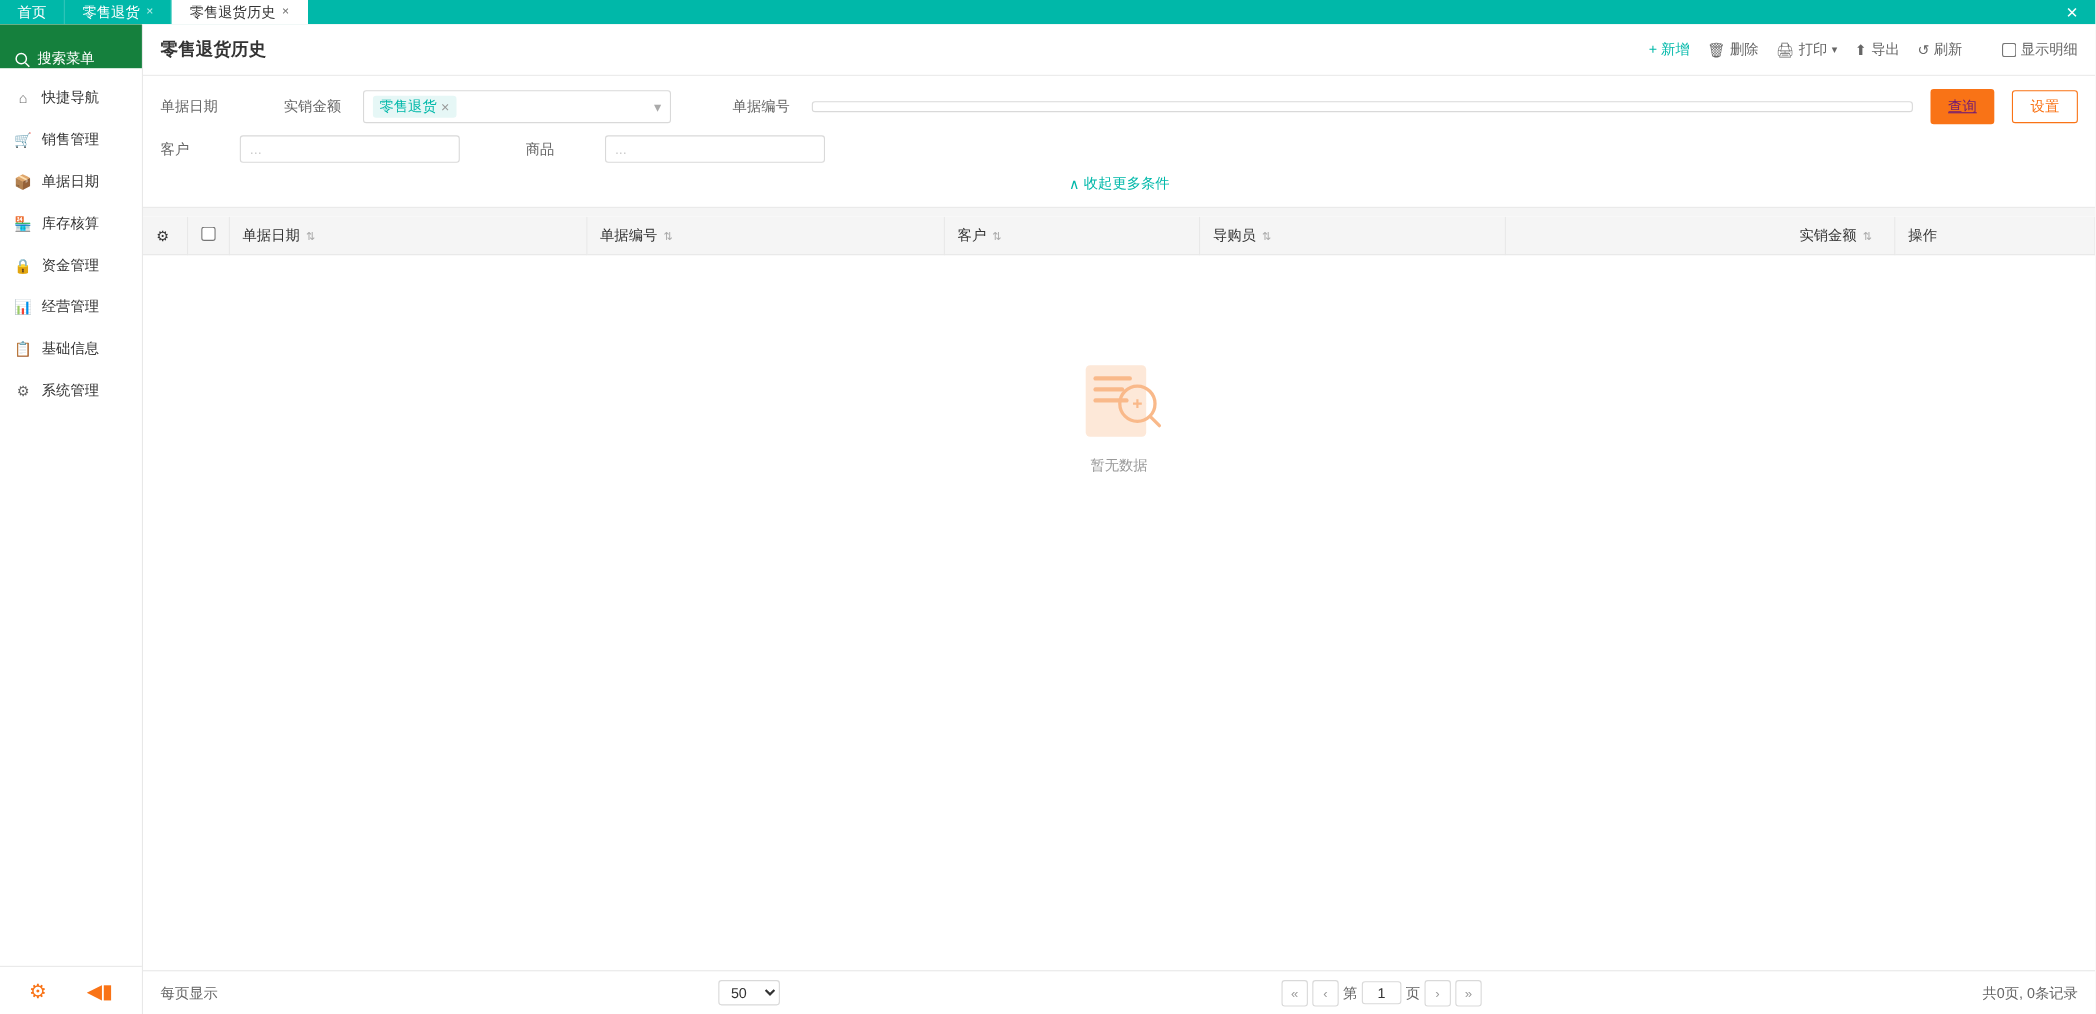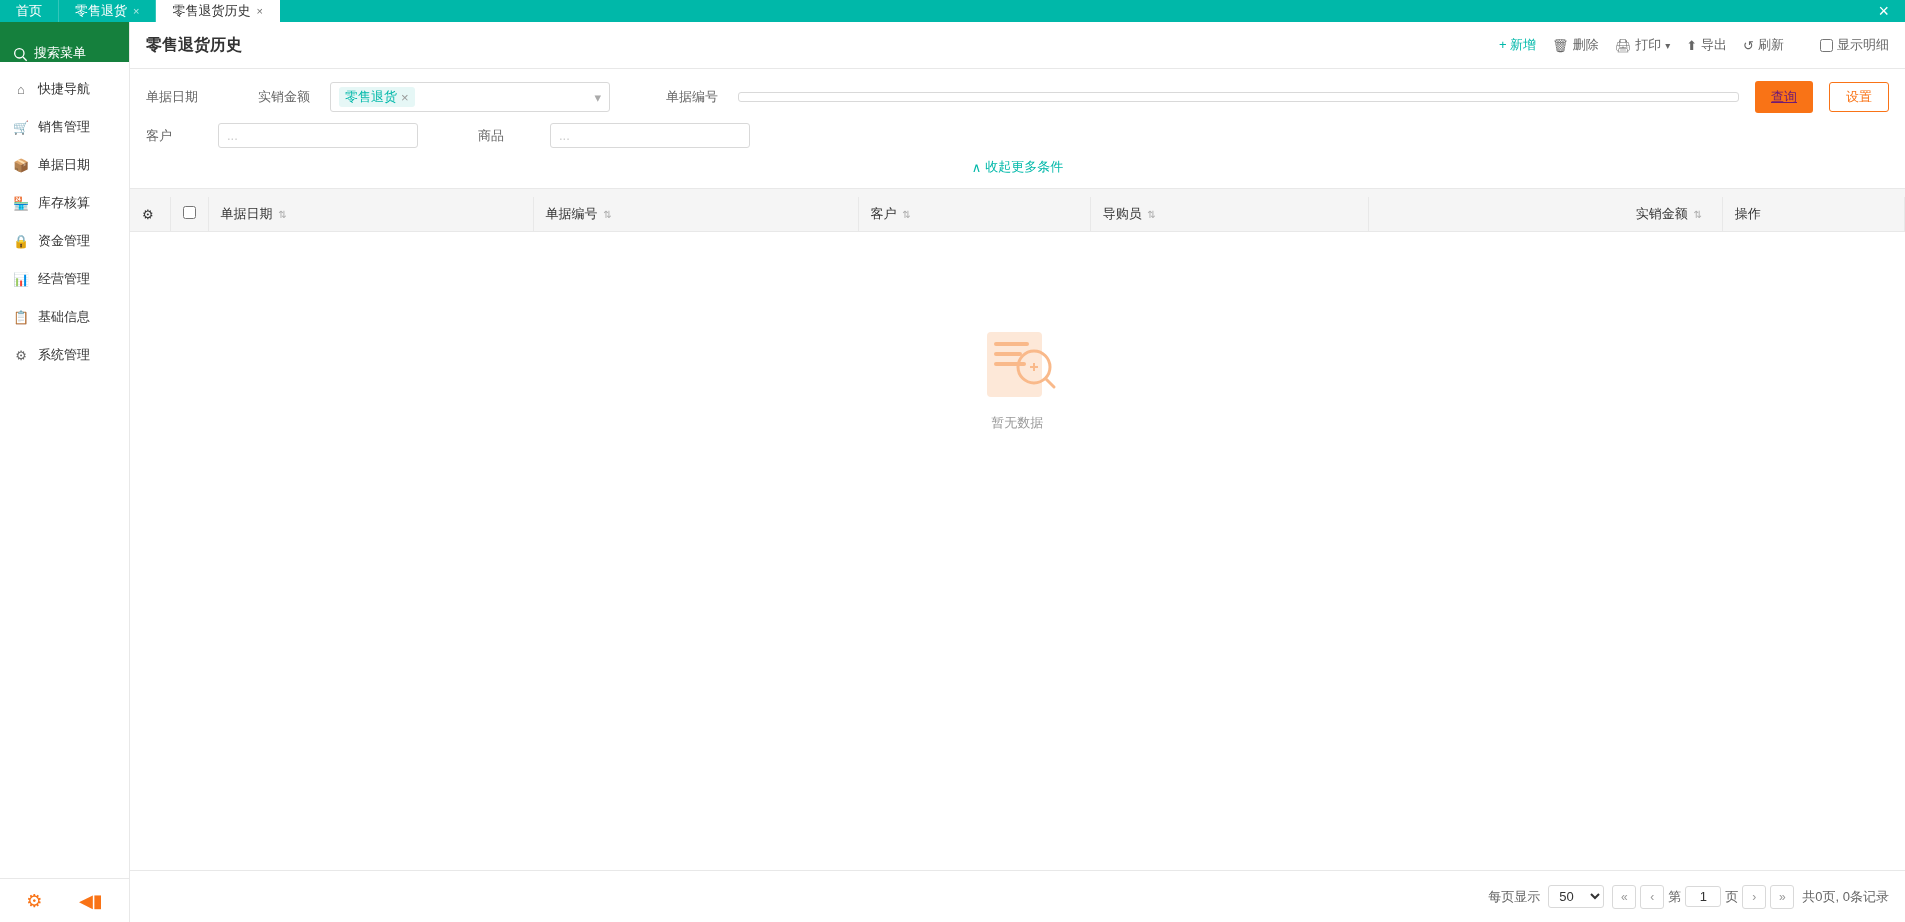--- a/index.html
+++ b/index.html
@@ -291,26 +291,26 @@
       color: #999;
     }
     .empty-icon {
       width: 90px;
       height: 90px;
       margin-bottom: 12px;
     }
 
     
     .pagination-bar {
-      height: 52px;
+      height: 40px;
       background: #fff;
       border-top: 1px solid #e8e8e8;
       display: flex;
       align-items: center;
-      justify-content: flex-end;
+      justify-content: space-between;
       padding: 0 16px;
       gap: 8px;
       flex-shrink: 0;
     }
     .pagination-bar .page-size-label { color: #666; }
     .page-size-select {
       border: 1px solid #d9d9d9;
       border-radius: 3px;
       padding: 2px 6px;
       color: #333;

